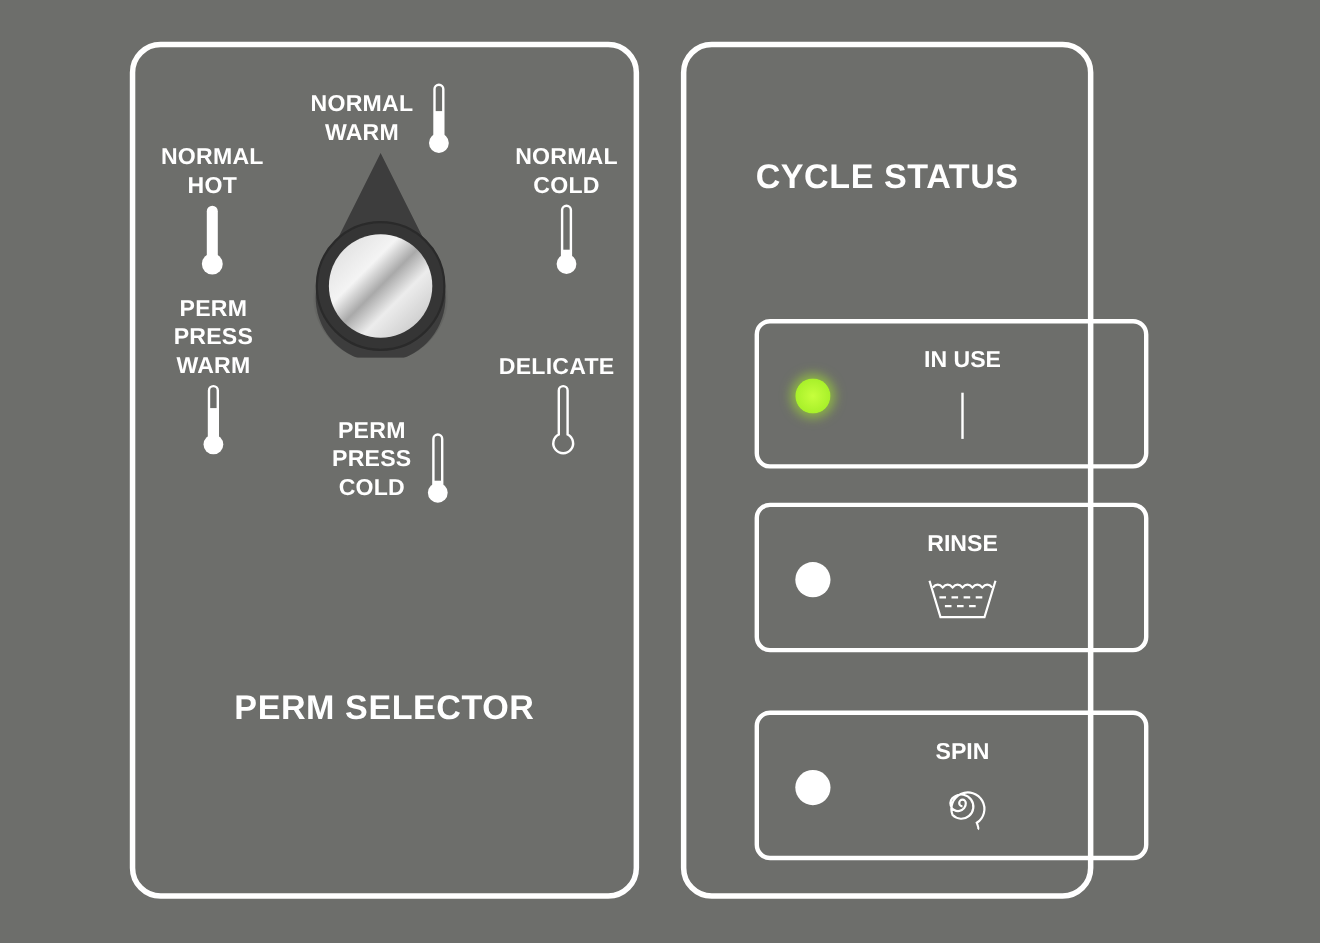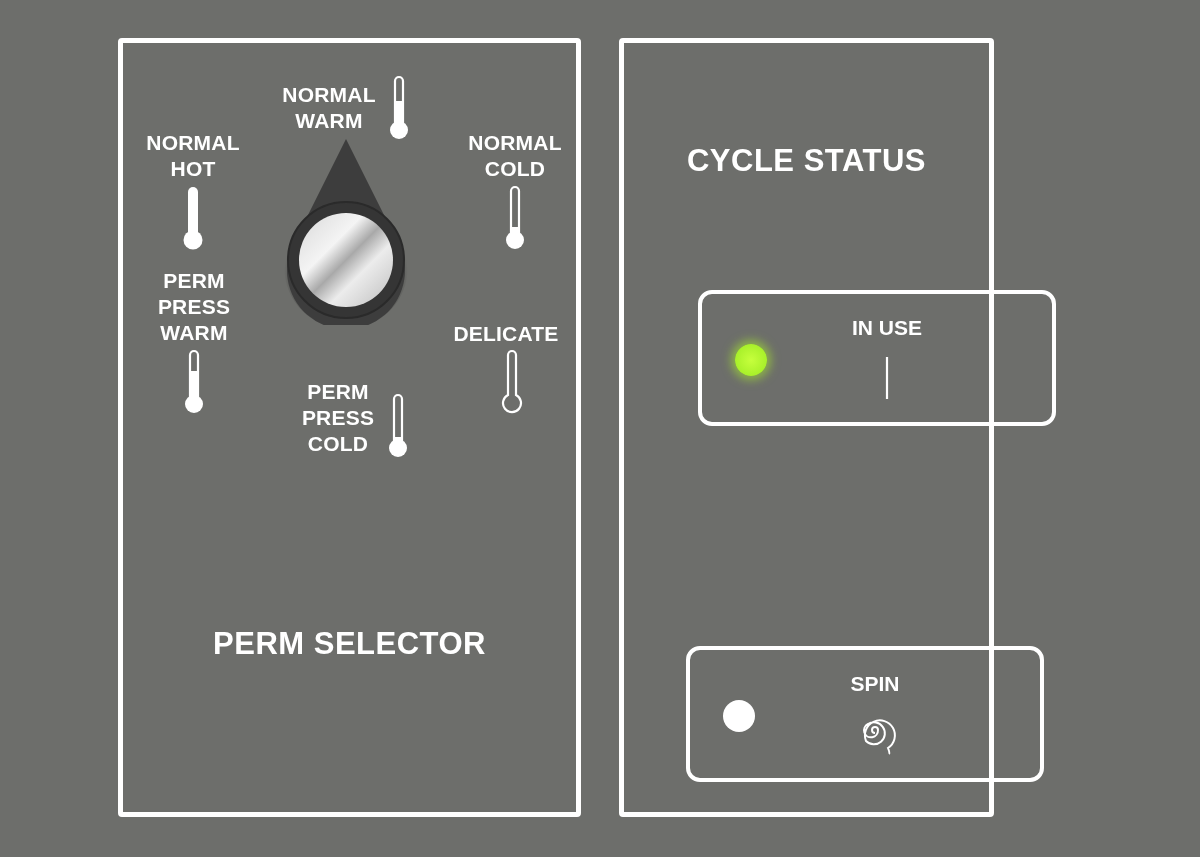--- a/index.html
+++ b/index.html
@@ -7,21 +7,21 @@
     width: 1200px; height: 857px; overflow: hidden;
     background: #6d6e6b;
     font-family: "Liberation Sans", "DejaVu Sans", sans-serif;
     color: #ffffff;
     position: relative;
   }
   .panel {
     position: absolute;
     box-sizing: border-box;
     border: 5px solid #ffffff;
-    border-radius: 4px;
+    border-radius: 28px;
     background: #6d6e6b;
   }
   #selector-panel { left: 118px; top: 38px; width: 463px; height: 779px; }
   #status-panel { left: 619px; top: 38px; width: 375px; height: 779px; }
 
   .lbl {
     position: absolute;
     font-weight: bold;
     font-size: 21px;
     line-height: 26px;
@@ -127,28 +127,38 @@
     <circle cx="62" cy="125" r="58" fill="none" stroke="#2a2a2a" stroke-width="2"></circle>
     <circle cx="62" cy="125" r="47" fill="url(#metal)"></circle>
   </svg>
 
   <div id="selector-title" class="panel-title">PERM SELECTOR</div>
 </div>
 
 <div id="status-panel" class="panel">
   <div id="status-title" class="panel-title">CYCLE STATUS</div>
 
-  <div class="status-box" style="top:247px;margin-left:12px;">
+  <div class="status-box" style="top:247px;">
     <div class="led on"></div>
     <div class="name">IN USE</div>
     <svg class="ico" viewBox="0 0 70 52">
       <line x1="35" y1="8" x2="35" y2="50" stroke="#fff" stroke-width="2.2"></line>
     </svg>
   </div>
 
+  <div class="status-box" style="top:414px;">
+    <div class="led"></div>
+    <div class="name">RINSE</div>
+    <svg class="ico" viewBox="0 0 70 52">
+      <path d="M5 12 L15 45 L55 45 L65 12" fill="none" stroke="#fff" stroke-width="2"></path>
+      <path d="M8 18 q4.5 -5 9 0 q4.5 -5 9 0 q4.5 -5 9 0 q4.5 -5 9 0 q4.5 -5 9 0 q4.5 -5 9 0" fill="none" stroke="#fff" stroke-width="2"></path>
+      <line x1="14" y1="27" x2="58" y2="27" stroke="#fff" stroke-width="2" stroke-dasharray="6 5"></line>
+      <line x1="19" y1="35" x2="52" y2="35" stroke="#fff" stroke-width="2" stroke-dasharray="6 5"></line>
+    </svg>
+  </div>
 
   <div class="status-box" style="top:582px;margin-top:21px;">
     <div class="led"></div>
     <div class="name">SPIN</div>
     <svg class="ico" viewBox="0 0 70 52">
       <path d="M35 28 a3 3 0 1 1 3 -3 a7 7 0 1 1 -10 -6 a11 11 0 1 1 -2 17 a15 15 0 1 1 22 7 q2 5 1 6" fill="none" stroke="#fff" stroke-width="2"></path>
     </svg>
   </div>
 </div>
 

